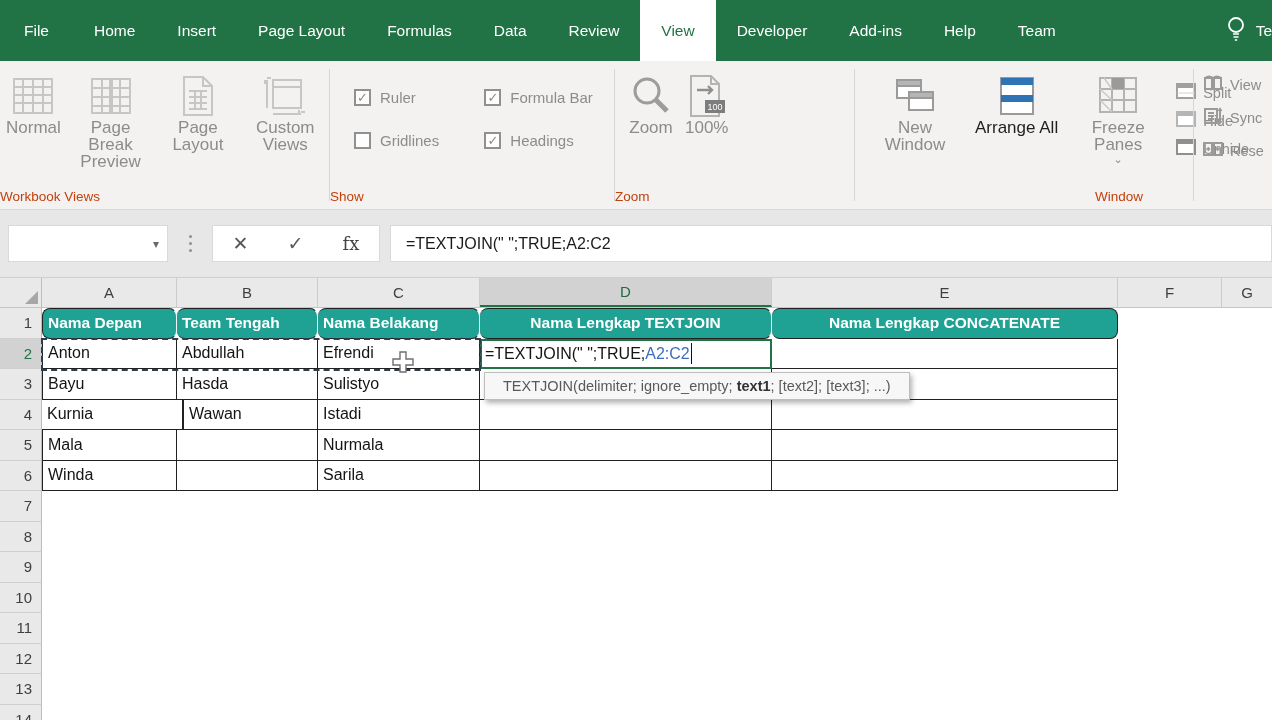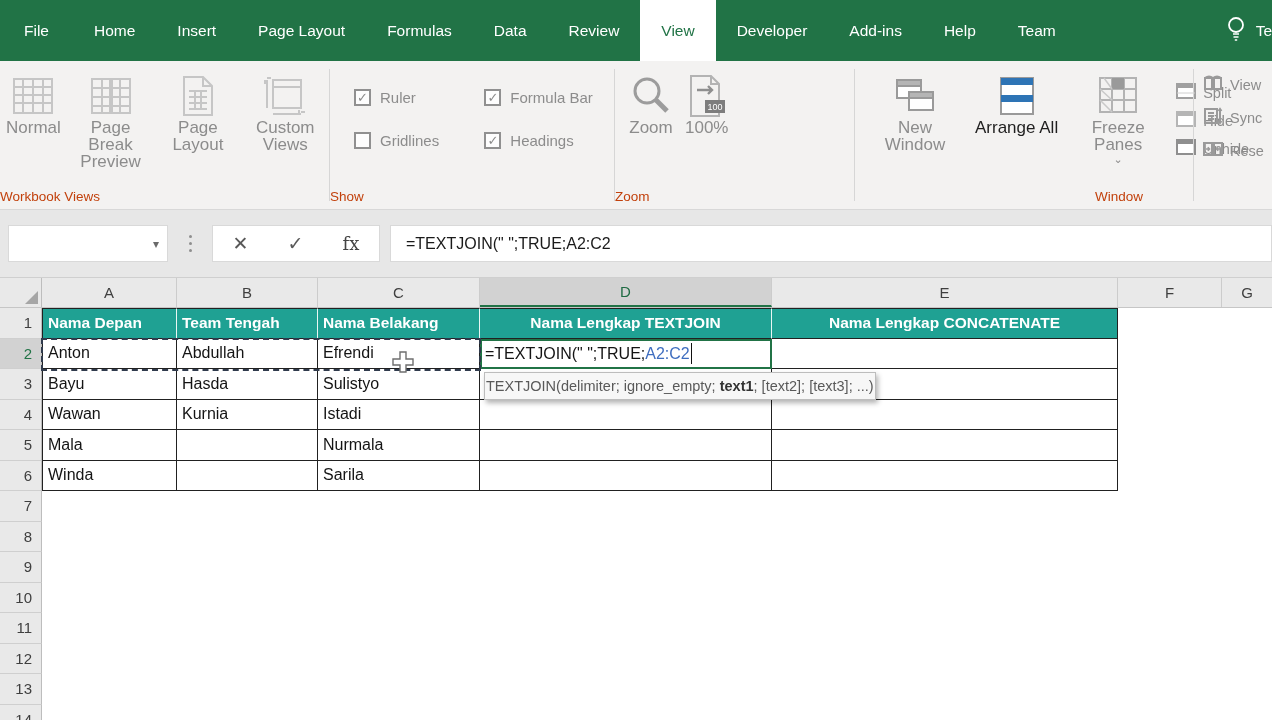--- a/index.html
+++ b/index.html
@@ -71,32 +71,32 @@
 
   .cA{width:135px}.cB{width:141px}.cC{width:162px}.cD{width:292px}.cE{width:346px}.cF{width:104px}.cG{width:50px;border-right:none}
   .row { display:flex; height:30.5px; }
   .rh { width:42px; background:#e9e9e9; border-right:1px solid #bdbdbd; border-bottom:1px solid #cfcfcf;
     display:flex; align-items:center; justify-content:flex-end; padding-right:9px; font-size:15px; color:#3f3f3f; }
   .rh.sel { background:#d2d2d2; color:#217346; }
   .cell { display:flex; align-items:center; padding-left:5px; font-size:16px; color:#141414; white-space:nowrap; overflow:hidden; }
   .bc { border-right:1px solid #212121; border-bottom:1px solid #212121; }
   .bl { border-left:1px solid #212121; }
   .teal { background:#1fa193; color:#fff; font-weight:bold; font-size:15.5px;
-    border-top:1px solid #212121; border-bottom:1px solid #212121; border-right:1px solid #e9f6f4; }
+    border-top:1px solid #212121; border-bottom:1px solid #212121; border-right:1px solid #e9f6f4;border-radius:8px; }
   .teal.ctr { justify-content:center; padding-left:0; }
   .teal.last { border-right:1px solid #212121; }
   .dcell { position:relative; background:#fff; border:2px solid #217346; padding-left:3px; z-index:3; }
   .refblue { color:#3e6dbf; }
   .caret { display:inline-block; width:1.5px; height:21px; background:#111; margin-left:1px; }
 
   .ants { position:absolute; left:41px; top:60px; width:440px; height:33px;
     border:2px dashed #303b4d; z-index:4; pointer-events:none; }
   .tooltip { position:absolute; left:484px; top:94px; height:28px; display:flex; align-items:center;
     background:#f7f7f7; border:1px solid #bdbdbd; box-shadow:2px 3px 5px rgba(0,0,0,.3);
-    padding:0 1px; font-size:14.5px; color:#595959; white-space:pre; z-index:6; }
+    padding:0 18px; font-size:14.5px; color:#595959; white-space:pre; z-index:6; }
   .tooltip b { color:#333; }
   .cursor { position:absolute; left:391px; top:72px; z-index:7; pointer-events:none; }
 </style>
 </head>
 <body>
 
 <div class="app">
 
   <header class="tabbar">
     <div class="tab first">File</div>
@@ -399,22 +399,22 @@
       <div class="cell cB bc">Hasda</div>
       <div class="cell cC bc">Sulistyo</div>
       <div class="cell cD bc"></div>
       <div class="cell cE bc"></div>
       <div class="cell cF"></div>
       <div class="cell cG"></div>
     </div>
 
     <div class="row">
       <div class="rh">4</div>
+      <div class="cell cB bc">Kurnia</div>
       <div class="cell cA bc bl">Wawan</div>
-      <div class="cell cB bc">Kurnia</div>
       <div class="cell cC bc">Istadi</div>
       <div class="cell cD bc"></div>
       <div class="cell cE bc"></div>
       <div class="cell cF"></div>
       <div class="cell cG"></div>
     </div>
 
     <div class="row">
       <div class="rh">5</div>
       <div class="cell cA bc bl">Mala</div>

